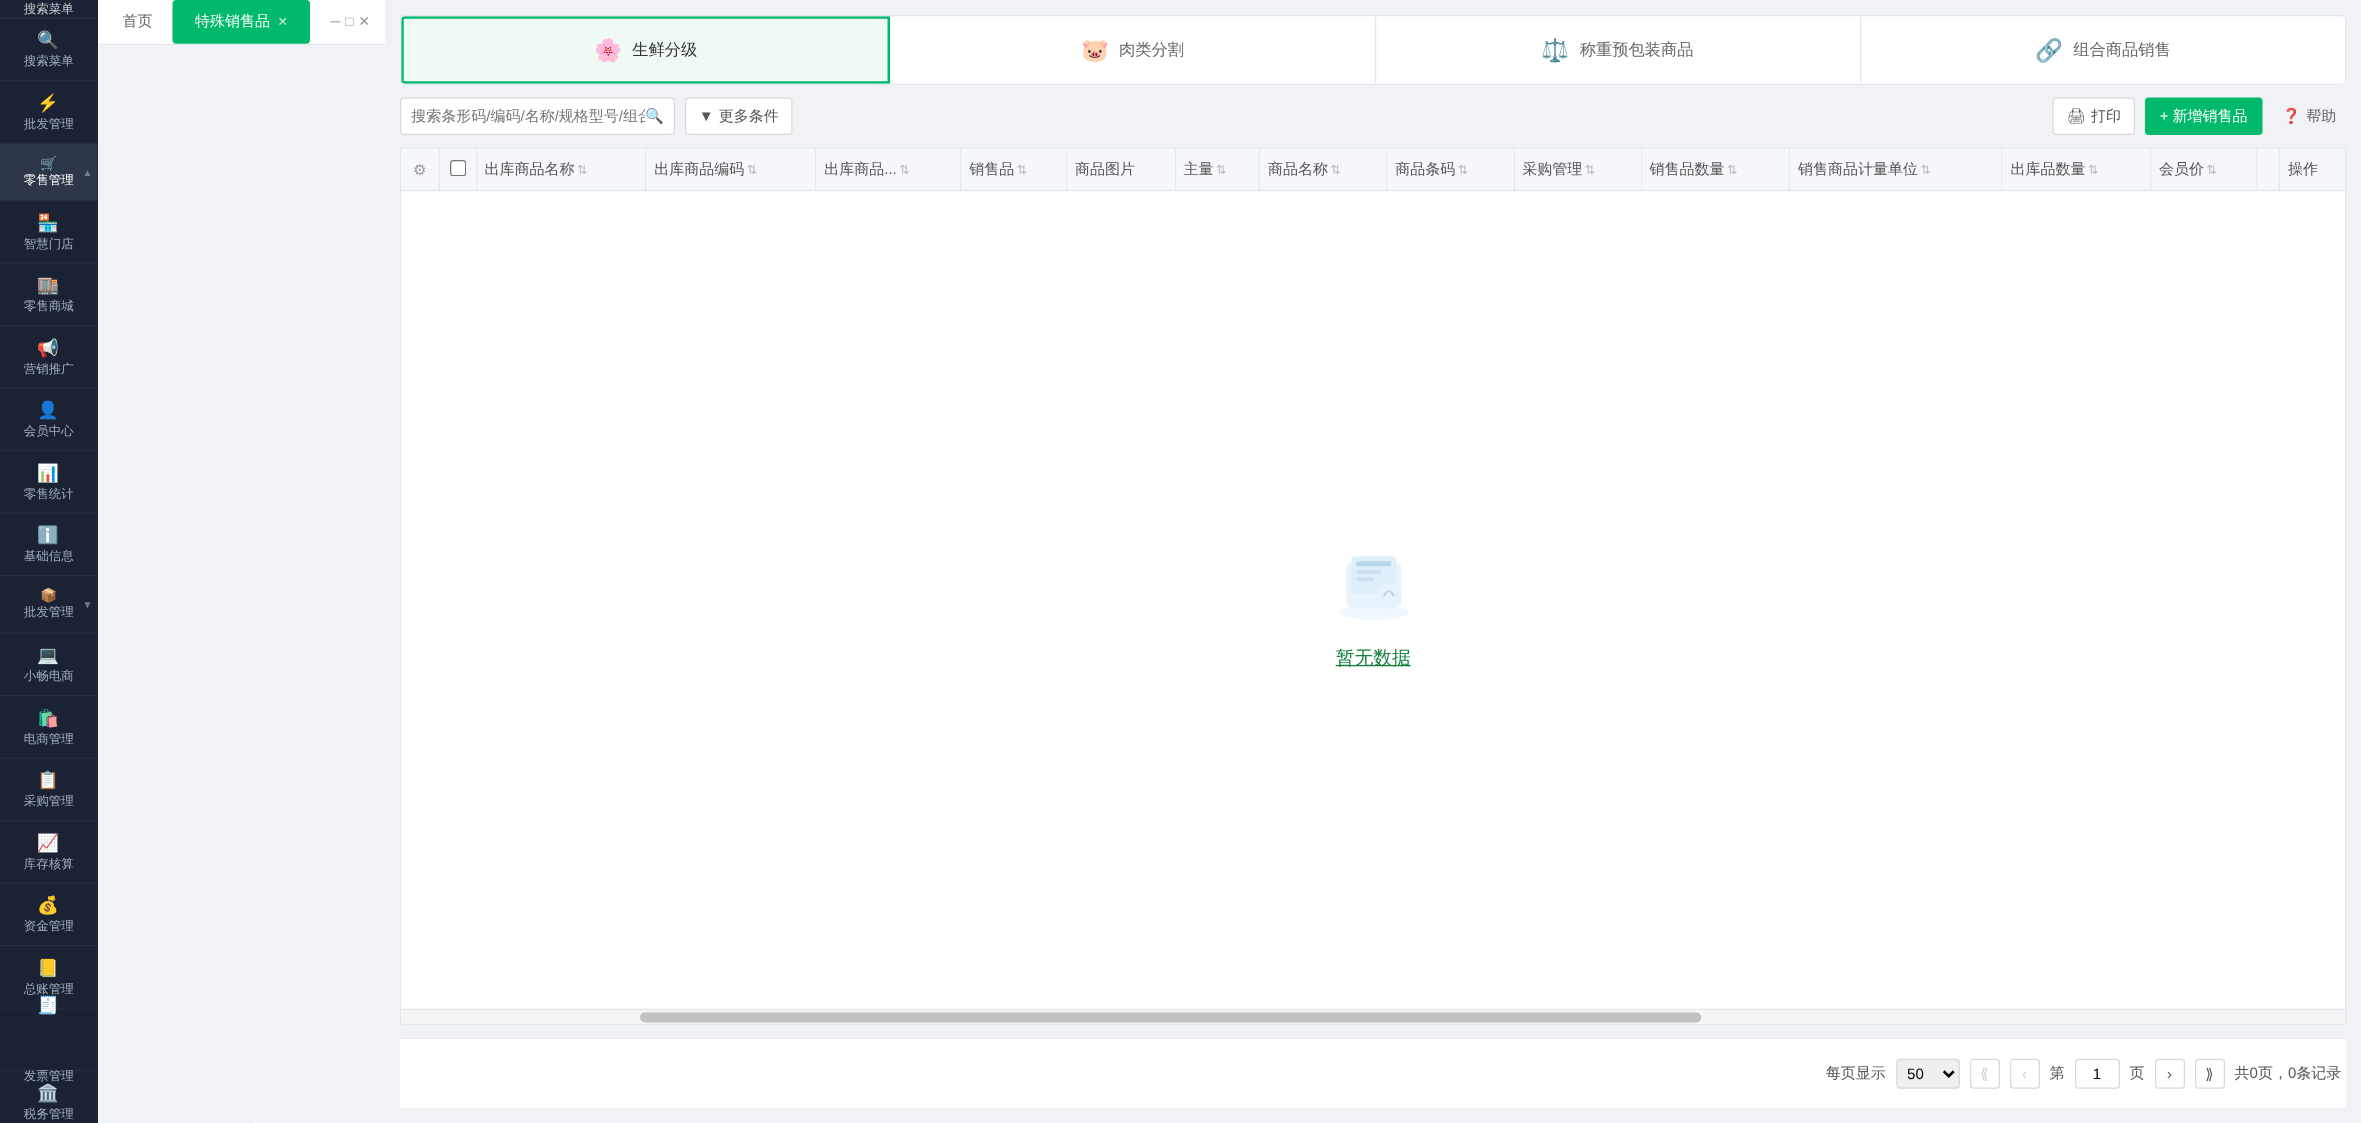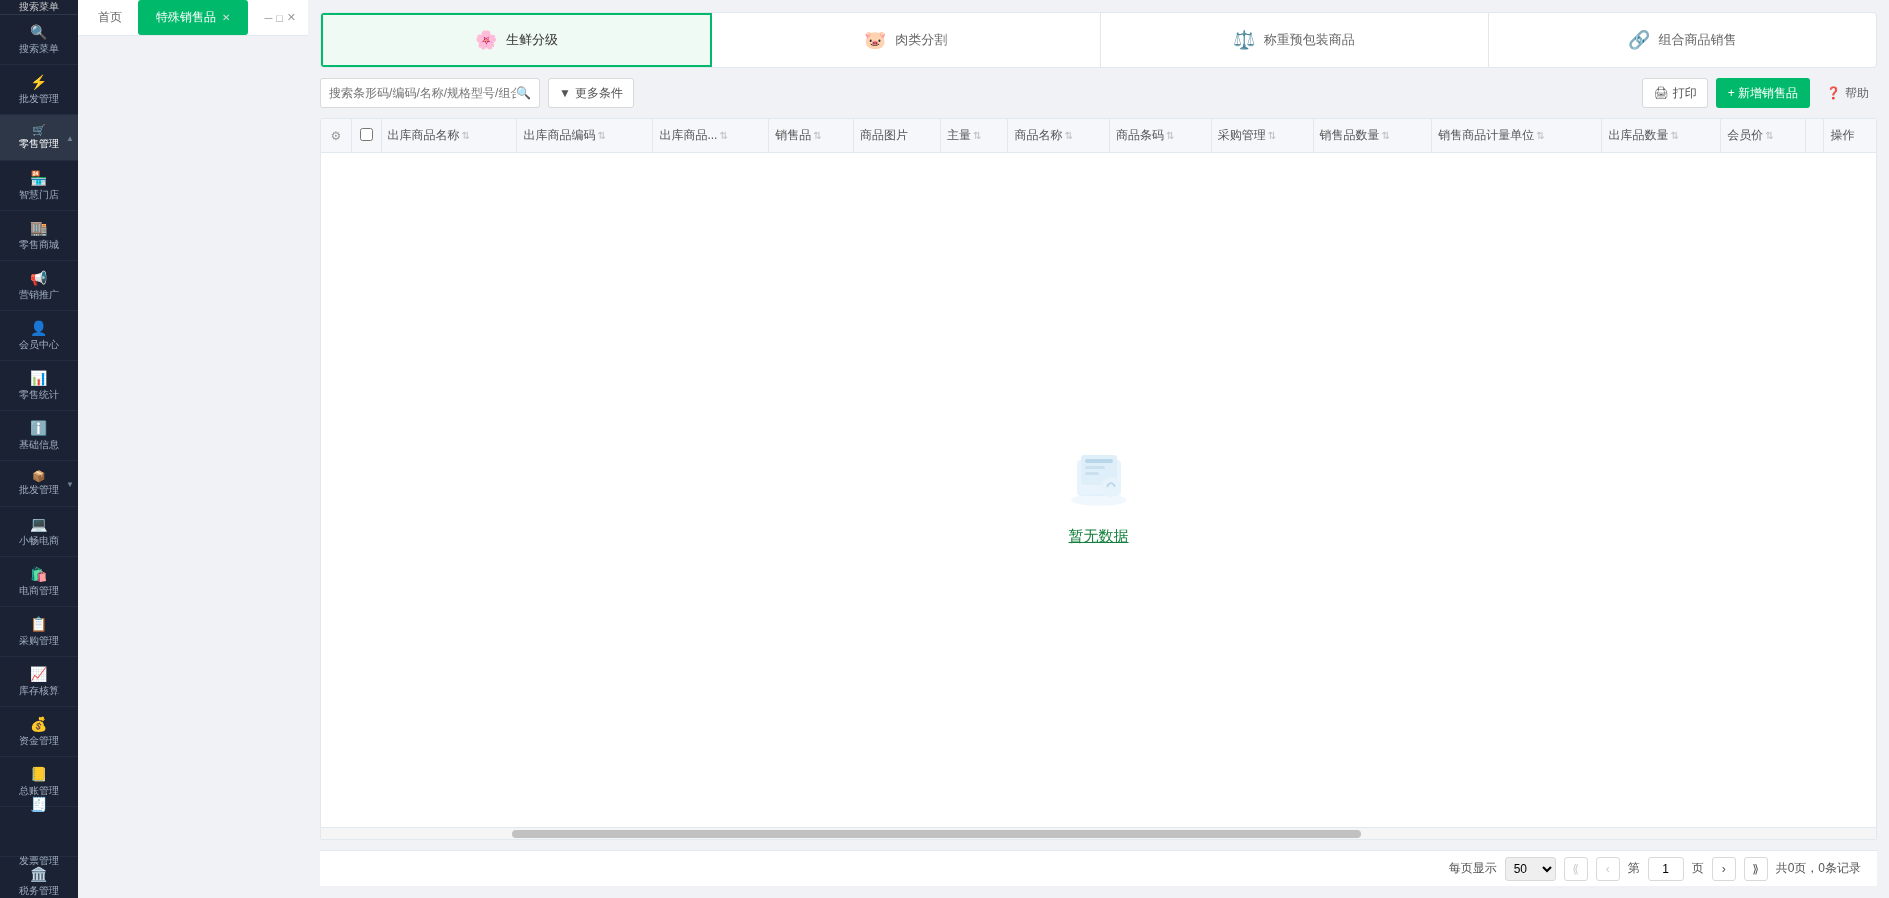--- a/index.html
+++ b/index.html
@@ -283,27 +283,27 @@
       opacity: 0.6;
     }
     .empty-text {
       font-size: 15px;
       color: #15803d;
       text-decoration: underline;
     }
 
     
     .pagination {
-      height: 36px;
+      height: 56px;
       background: #fff;
       border-top: 1px solid #e2e8f0;
       display: flex;
       align-items: center;
       justify-content: flex-end;
-      padding: 0 16px;
+      padding: 0 4px;
       gap: 8px;
       flex-shrink: 0;
       font-size: 12px;
       color: #555;
     }
     .page-size-select {
       border: 1px solid #d9d9d9;
       border-radius: 3px;
       padding: 2px 4px;
       font-size: 12px;

